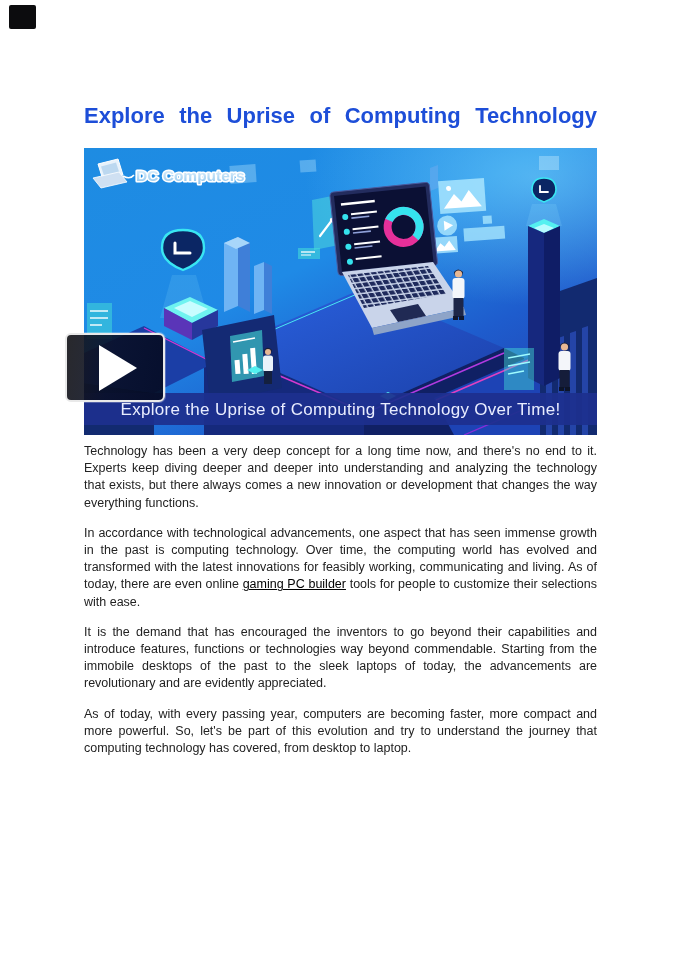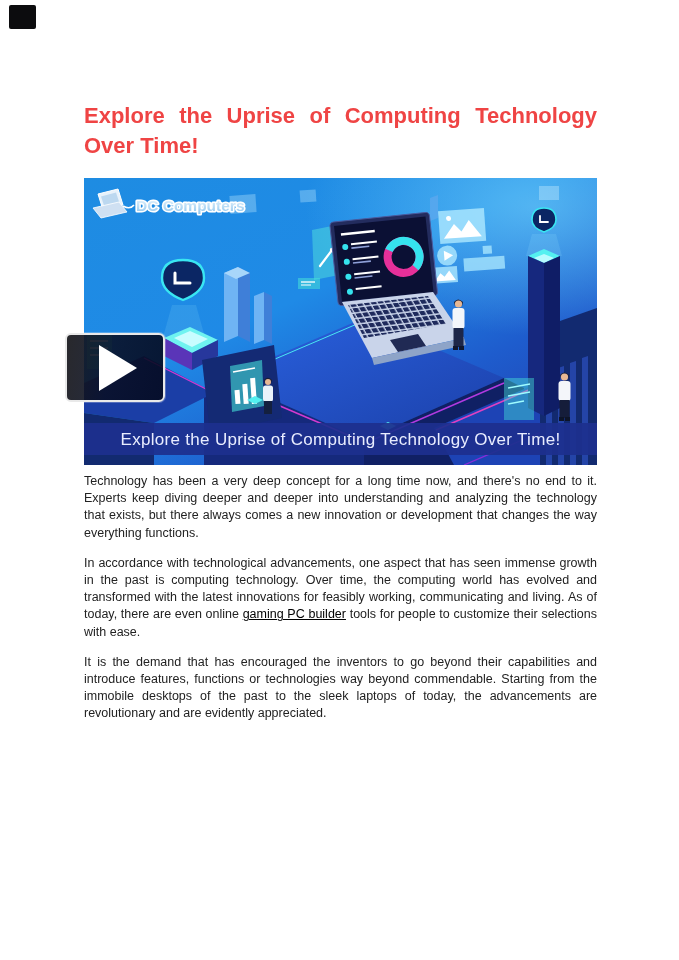--- a/index.html
+++ b/index.html
@@ -7,21 +7,21 @@
   body { font-family:"Liberation Sans", sans-serif; }
   .page {
     position:relative; width:679px; height:960px; background:#ffffff;
     overflow:hidden; margin:0 auto;
   }
   .corner-box {
     position:absolute; left:9px; top:5px; width:27px; height:24px;
     background:#0c0c0e; border-radius:2px;
   }
   .content { position:absolute; left:84px; top:101px; width:513px; }
-  .heading { color:#ef4444; font-weight:bold; font-size:22px; line-height:30px; }
+  .heading { color:#1d4ed8; font-weight:bold; font-size:22px; line-height:30px; }
   .heading .line1 { text-align:justify; text-align-last:justify; }
   .heading .line2 { text-align:left; }
   .hero-wrap { position:relative; margin-top:17px; width:513px; height:287px; }
   .hero-wrap svg { display:block; }
   .play-btn {
     position:absolute; left:65px; top:333px; width:100px; height:69px;
     background:linear-gradient(100deg, rgba(24,24,28,0.93) 0%, rgba(8,14,36,0.88) 45%, rgba(4,10,32,0.90) 100%);
     border:2px solid #e9e9e9; border-radius:6px; z-index:6; cursor:pointer;
     box-shadow:0 0 0 1px rgba(255,255,255,0.25);
   }
@@ -40,21 +40,20 @@
 <body>
 
 <div class="page">
 
   <div class="corner-box"></div>
 
   <div class="content">
 
     <div class="heading">
       <div class="line1">Explore the Uprise of Computing Technology</div>
-      <div class="line2">Over Time!</div>
     </div>
 
     <div class="hero-wrap">
       <svg width="513" height="287" viewBox="0 0 513 287">
         <defs>
           <linearGradient id="bgGrad" x1="0" y1="0" x2="0.85" y2="1">
             <stop offset="0" stop-color="#1e8ce2"></stop>
             <stop offset="0.45" stop-color="#1f8ae6"></stop>
             <stop offset="0.75" stop-color="#1e5ccd"></stop>
             <stop offset="1" stop-color="#2243b0"></stop>
@@ -266,20 +265,21 @@
           <text class="logo-text" x="52" y="33" font-size="15.5" fill="none" stroke="#ffffff" stroke-width="3.2" stroke-linejoin="round">DC Computers</text>
           <text class="logo-text" x="52" y="33" font-size="15.5" fill="url(#logoGrad)">DC Computers</text>
         </g>
       </svg>
     </div>
 
     <div class="article">
       <p>Technology has been a very deep concept for a long time now, and there's no end to it. Experts keep diving deeper and deeper into understanding and analyzing the technology that exists, but there always comes a new innovation or development that changes the way everything functions.</p>
       <p><span>In accordance with technological advancements, one aspect that has seen immense growth in the past is computing technology. Over time, the computing world has evolved and transformed with the latest innovations for feasibly working, communicating and living. As of today, there are even online </span><a href="#">gaming PC builder</a><span> tools for people to customize their selections with ease.</span></p>
       <p>It is the demand that has encouraged the inventors to go beyond their capabilities and introduce features, functions or technologies way beyond commendable. Starting from the immobile desktops of the past to the sleek laptops of today, the advancements are revolutionary and are evidently appreciated.</p>
+      <p>As of today, with every passing year, computers are becoming faster, more compact and more powerful. So, let's be part of this evolution and try to understand the journey that computing technology has covered, from desktop to laptop.</p>
     </div>
 
   </div>
 
   <div class="play-btn">
     <span class="play-tri"></span>
   </div>
 
 </div>
 

